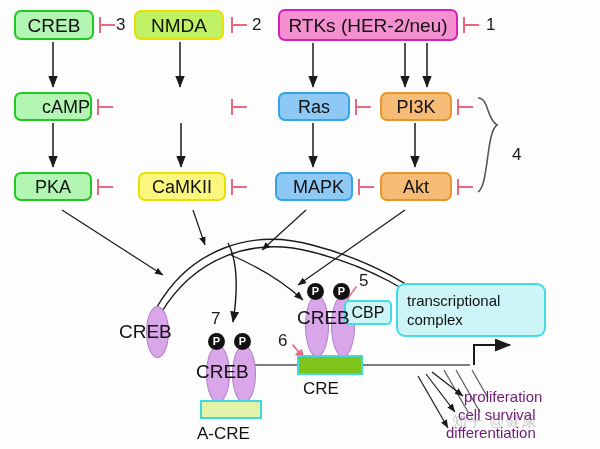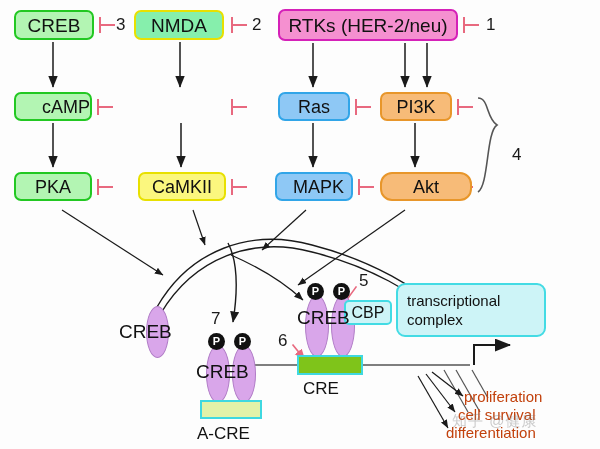--- a/index.html
+++ b/index.html
@@ -86,21 +86,21 @@
   .dna-box {
     position: absolute;
     box-sizing: border-box;
     border: 2px solid #3fd8e0;
     z-index: 5;
   }
   .outcomes {
     position: absolute;
     font-family: "Liberation Sans", sans-serif;
     font-size: 15px;
-    color: #c2410c;
+    color: #701a75;
     line-height: 1.18;
     white-space: nowrap;
   }
   .watermark {
     position: absolute;
     font-family: "Liberation Sans", sans-serif;
     font-size: 15px;
     color: rgba(120,120,120,0.38);
     letter-spacing: 1px;
     z-index: 20;
@@ -238,21 +238,21 @@
     <g stroke="#1a1a1a" stroke-width="1.2" fill="none">
       <line x1="432" y1="372" x2="463" y2="396" marker-end="url(#ah-s)"></line>
       <line x1="426" y1="374" x2="455" y2="412" marker-end="url(#ah-s)"></line>
       <line x1="418" y1="376" x2="448" y2="428" marker-end="url(#ah-s)"></line>
     </g>
   </svg>
 
   <div class="node" style="left:14px;top:10px;width:80px;height:30px;background:#b3f5b3;border-color:#22c822;font-size:19px;">
     <span>CREB</span>
   </div>
-  <div class="node" style="left:134px;top:10px;width:90px;height:30px;background:#86efac;border-color:#e8e000;font-size:19px;">
+  <div class="node" style="left:134px;top:10px;width:90px;height:30px;background:#bef264;border-color:#e8e000;font-size:19px;">
     <span>NMDA</span>
   </div>
   <div class="node" style="left:278px;top:9px;width:180px;height:32px;background:#f590d0;border-color:#d521b8;font-size:19px;">
     <span>RTKs (HER-2/neu)</span>
   </div>
 
   <div class="node" style="left:14px;top:92px;width:78px;height:29px;background:#b3f5b3;border-color:#22c822;font-size:18px;justify-content:flex-end;">
     <span>cAMP</span>
   </div>
   <div class="node" style="left:278px;top:92px;width:72px;height:29px;background:#8ec8f5;border-color:#31a5e8;font-size:18px;">
@@ -264,21 +264,21 @@
 
   <div class="node" style="left:14px;top:172px;width:78px;height:29px;background:#b3f5b3;border-color:#22c822;font-size:18px;">
     <span>PKA</span>
   </div>
   <div class="node" style="left:138px;top:172px;width:88px;height:29px;background:#fbf77e;border-color:#e8e000;font-size:18px;">
     <span>CaMKII</span>
   </div>
   <div class="node" style="left:275px;top:172px;width:78px;height:29px;background:#8ec8f5;border-color:#31a5e8;font-size:18px;padding-left:9px;">
     <span>MAPK</span>
   </div>
-  <div class="node" style="left:380px;top:172px;width:92px;height:29px;background:#f7bb78;border-color:#e8962a;font-size:18px;border-radius:12px;">
+  <div class="node" style="left:380px;top:172px;width:72px;height:29px;background:#f7bb78;border-color:#e8962a;font-size:18px;">
     <span>Akt</span>
   </div>
 
   <div class="num-label" style="left:116px;top:16px;">3</div>
   <div class="num-label" style="left:252px;top:16px;">2</div>
   <div class="num-label" style="left:486px;top:16px;">1</div>
   <div class="num-label" style="left:512px;top:146px;">4</div>
   <div class="num-label" style="left:359px;top:272px;">5</div>
   <div class="num-label" style="left:278px;top:332px;">6</div>
   <div class="num-label" style="left:211px;top:310px;">7</div>

